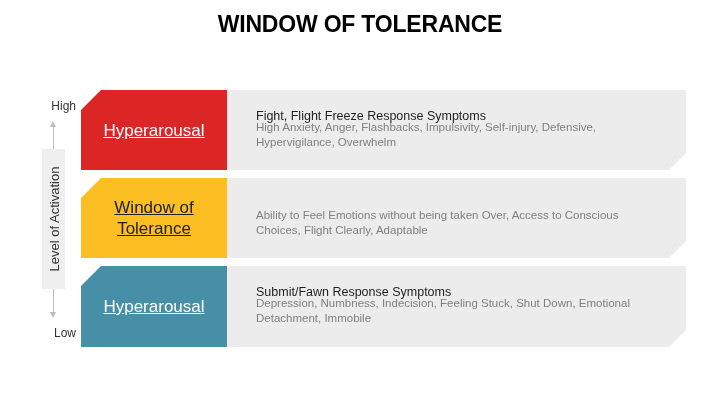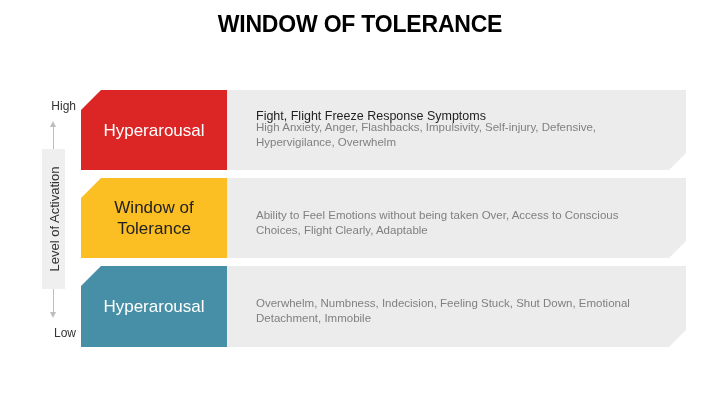--- a/index.html
+++ b/index.html
@@ -43,21 +43,21 @@
     white-space: nowrap; font-size: 13px; color: #333;
   }
   .row { position: absolute; left: 81px; width: 605px; height: 80px; }
   .row.r0 { top: 90px; }
   .row.r1 { top: 178px; }
   .row.r2 { top: 266px; height: 81px; }
   .left-block {
     position: absolute; left: 0; top: 0; width: 146px; height: 100%;
     clip-path: polygon(20px 0, 100% 0, 100% 100%, 0 100%, 0 20px);
     display: flex; align-items: center; justify-content: center; text-align: center;
-    font-size: 17px; line-height: 21px;
+    font-size: 17px; line-height: 21px; text-decoration: underline;
   }
   .right-block {
     position: absolute; left: 146px; top: 0; width: 459px; height: 100%;
     background: #ececec;
     clip-path: polygon(0 0, 100% 0, 100% calc(100% - 17px), calc(100% - 17px) 100%, 0 100%);
   }
   .heading {
     position: absolute; left: 29px; top: 19px; font-size: 12.5px; color: #1f1f1f;
   }
   .desc {
@@ -96,15 +96,16 @@
   <div class="right-block">
     <div class="desc">Ability to Feel Emotions without being taken Over, Access to Conscious Choices, Flight Clearly, Adaptable</div>
   </div>
 </div>
 
 <div class="row r2">
   <div class="left-block" style="background:#478fa6;color:#ffffff;">
     <span>Hyperarousal</span>
   </div>
   <div class="right-block">
-    <div class="desc">Overwhelm, Numbness, Indecision, Feeling Stuck, Shut Down, Emotional Detachment, Immobile</div>
+    <div class="heading">Submit/Fawn Response Symptoms</div>
+    <div class="desc">Depression, Numbness, Indecision, Feeling Stuck, Shut Down, Emotional Detachment, Immobile</div>
   </div>
 </div>
 
 </body></html>

